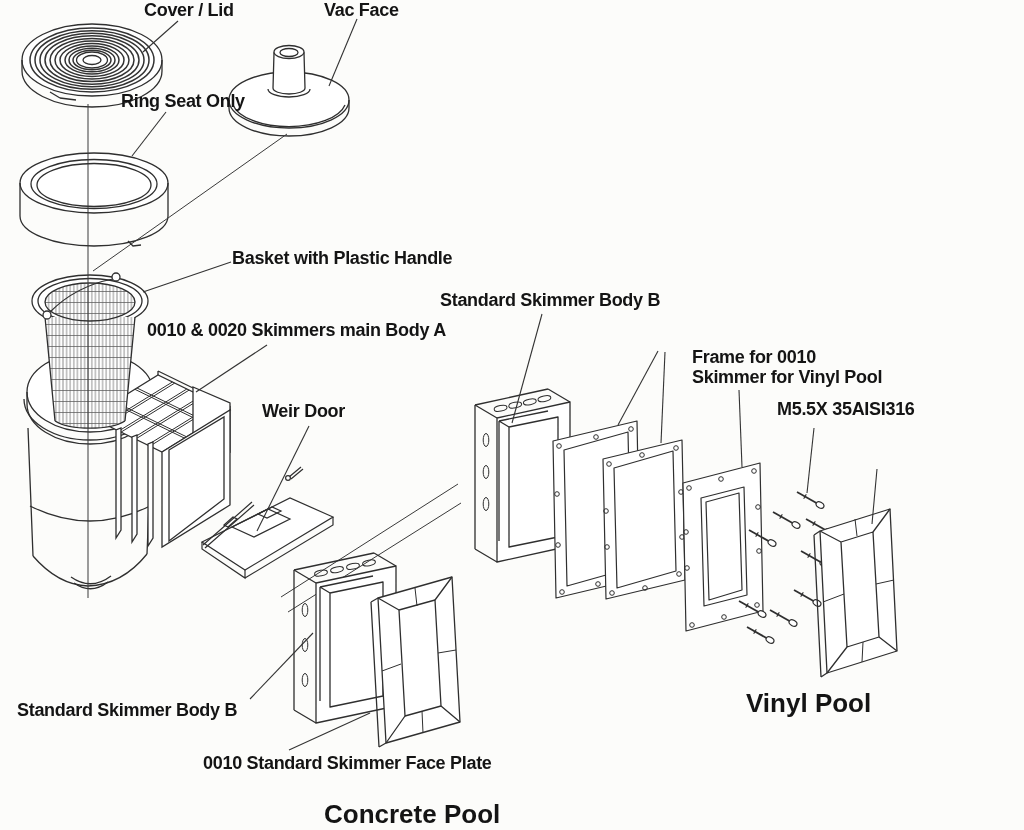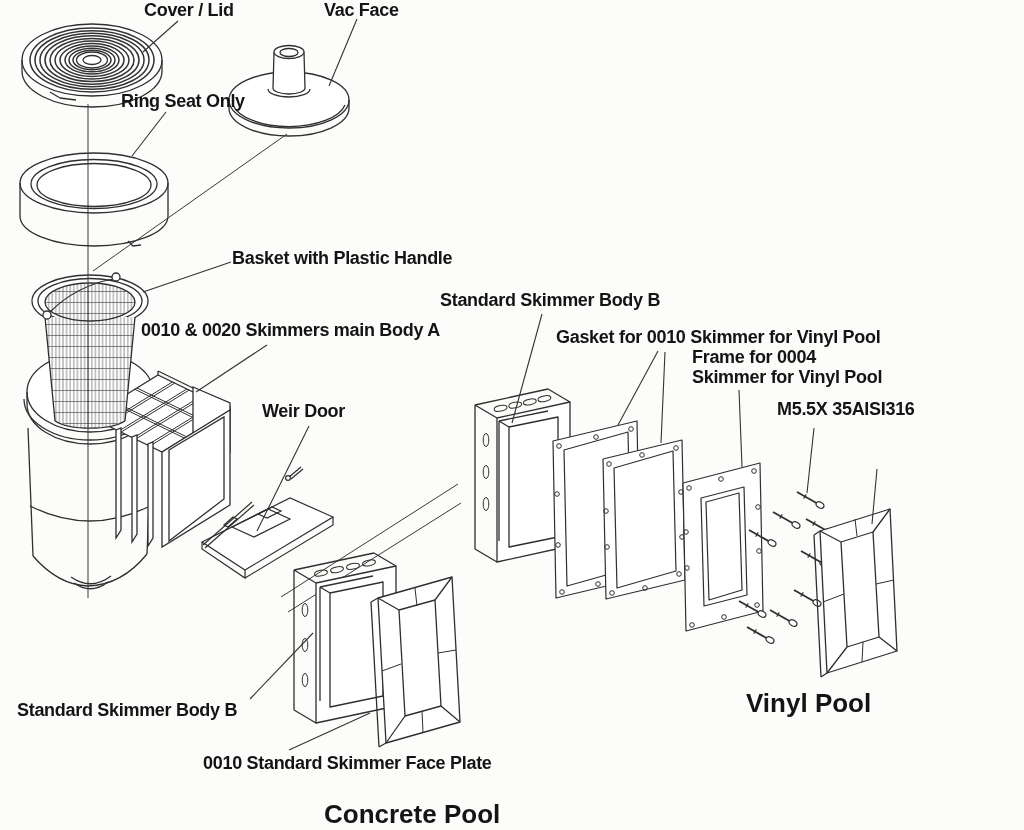--- a/index.html
+++ b/index.html
@@ -306,27 +306,26 @@
     <line x1="877" y1="469" x2="872" y2="524"></line>
     <line x1="250" y1="699" x2="313" y2="633"></line>
     <line x1="289" y1="750" x2="370" y2="713"></line>
   </g>
 </svg>
 
 <div class="lbl" style="left:144px;top:0px">Cover / Lid</div>
 <div class="lbl" style="left:324px;top:0px">Vac Face</div>
 <div class="lbl" style="left:121px;top:91px">Ring Seat Only</div>
 <div class="lbl" style="left:232px;top:248px">Basket with Plastic Handle</div>
-<div class="lbl" style="left:141px;top:320px">0010 &amp; 0020 Skimmers main Body A</div>
+<div class="lbl" style="left:147px;top:320px">0010 &amp; 0020 Skimmers main Body A</div>
 <div class="lbl" style="left:262px;top:401px">Weir Door</div>
 <div class="lbl" style="left:440px;top:290px">Standard Skimmer Body B</div>
-<div class="lbl" style="left:556px;top:327px">Gasket for 0010 Skimmer for Vinyl Pool</div>
 
 <div class="lbl" style="left:692px;top:347px">
-  <span>Frame for 0004</span>
+  <span>Frame for 0010</span>
   <span>Skimmer for Vinyl Pool</span>
 </div>
 
 <div class="lbl" style="left:777px;top:399px">
   <span>M5.5X 35AISI316</span>
 </div>
 
 
 <div class="lbl" style="left:17px;top:700px">Standard Skimmer Body B</div>
 <div class="lbl" style="left:203px;top:753px">0010 Standard Skimmer Face Plate</div>

